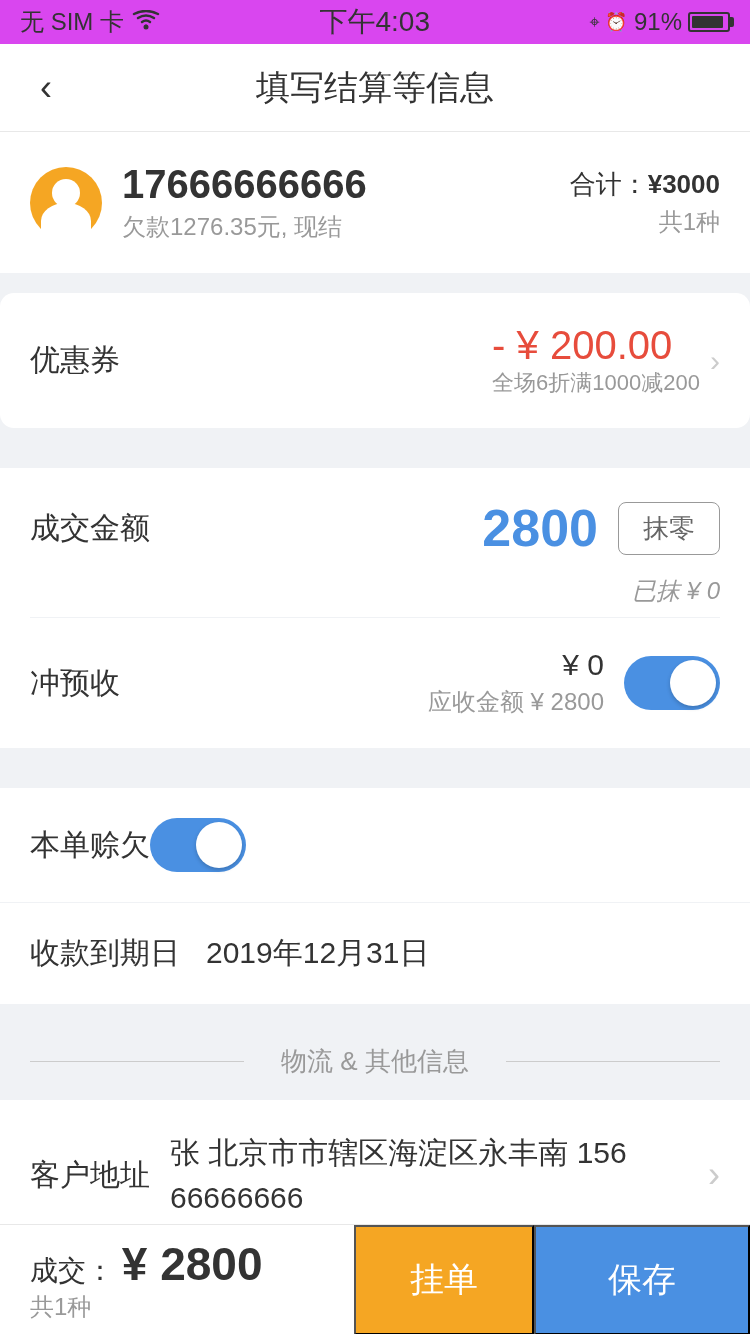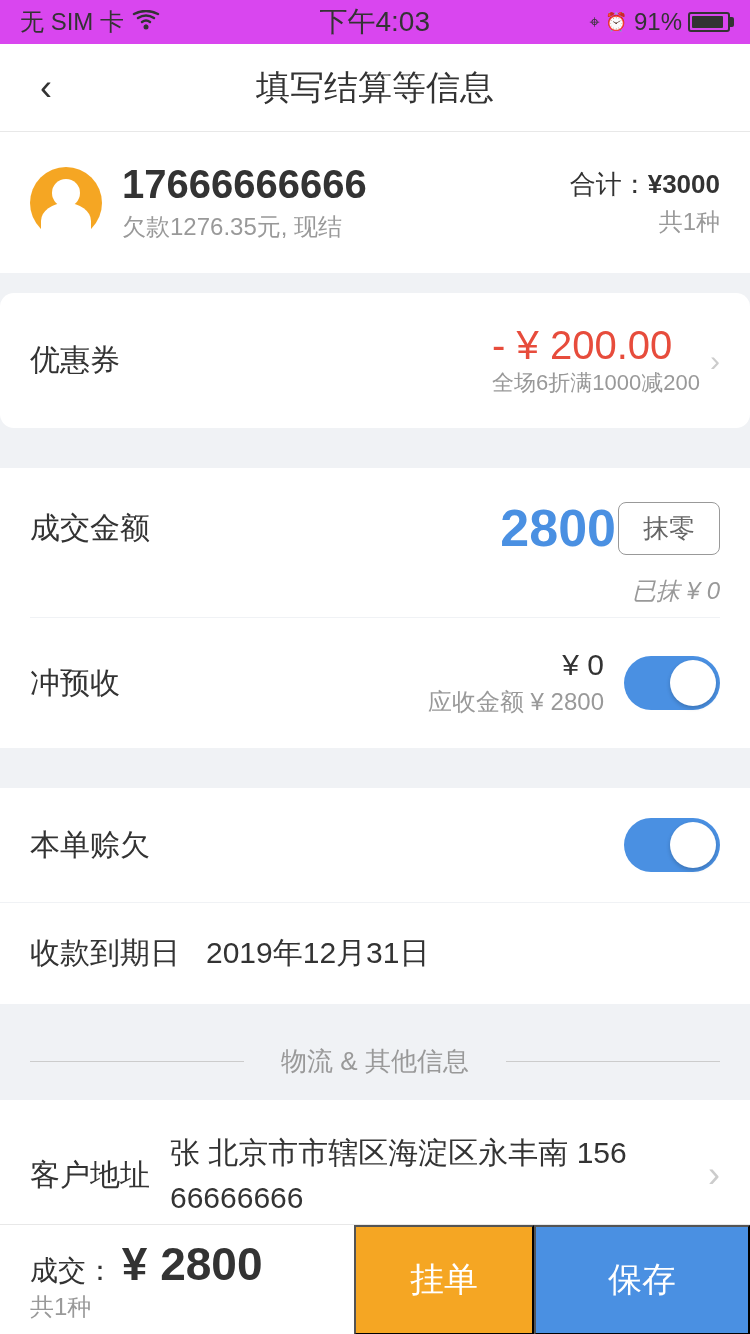--- a/index.html
+++ b/index.html
@@ -149,21 +149,21 @@
       padding: 30px;
       margin-bottom: 0;
     }
     .amount-row {
       display: flex;
       align-items: center;
       justify-content: space-between;
       margin-bottom: 16px;
     }
     .amount-label { font-size: 30px; color: #333; }
-    .amount-value-group { display: flex; align-items: center; gap: 2px; justify-content: center; }
+    .amount-value-group { display: flex; align-items: center; gap: 20px; justify-content: center; }
     .amount-number { font-size: 52px; font-weight: 600; color: #4a90e2; }
     .round-btn {
       border: 1px solid #999;
       border-radius: 8px;
       padding: 8px 24px;
       font-size: 26px;
       color: #666;
       background: #fff;
       cursor: pointer;
     }
@@ -206,21 +206,20 @@
       top: 4px; right: 4px;
       box-shadow: 0 2px 4px rgba(0,0,0,0.2);
     }
 
     
     .debit-section {
       background: #fff;
       padding: 30px;
       display: flex;
       align-items: center;
-      justify-content: space-between;
       margin-top: 20px;
     }
     .debit-label { font-size: 30px; color: #333; }
 
     
     .due-date-section {
       background: #fff;
       padding: 30px;
       margin-top: 1px;
     }

